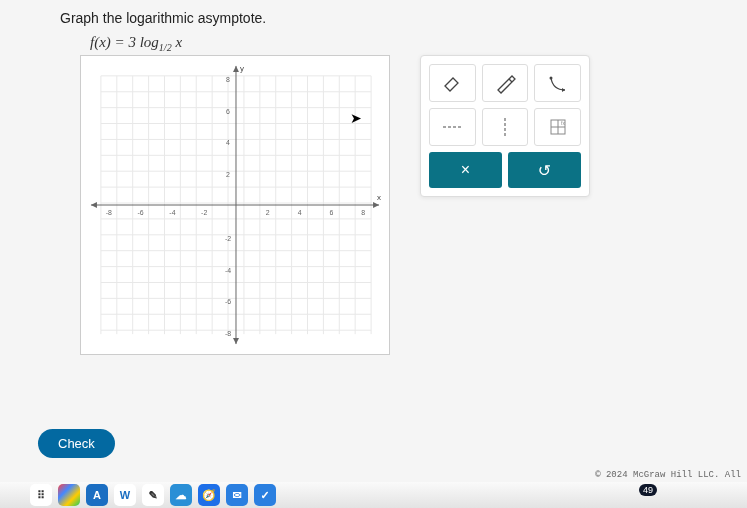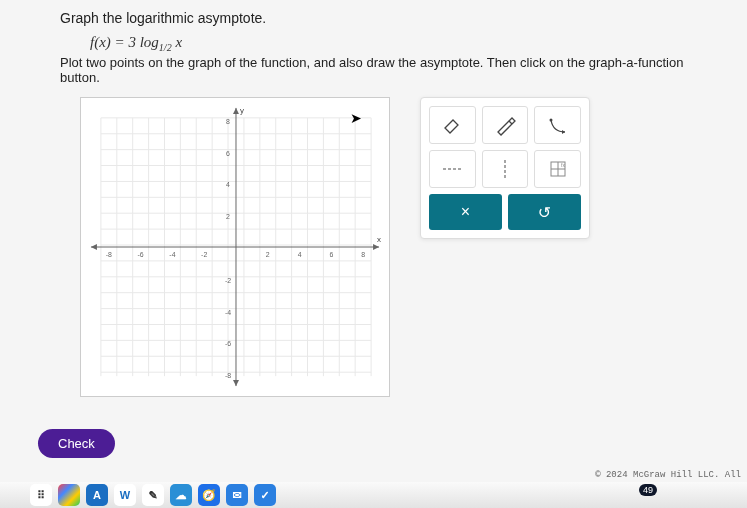--- a/index.html
+++ b/index.html
@@ -89,21 +89,21 @@
       display: flex;
       align-items: center;
       justify-content: center;
       cursor: pointer;
       font-size: 16px;
     }
     .check-btn {
       position: absolute;
       left: 38px;
       bottom: 50px;
-      background: #4c1d95;
+      background: #0369a1;
       color: #fff;
       border: none;
       border-radius: 16px;
       padding: 7px 20px;
       font-size: 13px;
       cursor: pointer;
     }
     .footer {
       position: absolute;
       bottom: 28px;
@@ -155,21 +155,20 @@
     }
   </style>
 </head>
 <body>
 
 <div class="content">
   <div class="problem-title">Graph the logarithmic asymptote.</div>
   <div class="formula">
     <span>f(x) = 3 log</span><span class="sub">1/2</span><span> x</span>
   </div>
-  <div class="instructions">Plot two points on the graph of the function, and also draw the asymptote. Then click on the graph-a-function button.</div>
 
   <div class="work-area">
     <div class="graph-panel">
       <svg viewBox="0 0 310 300">
         <g stroke="#e8e8e8" stroke-width="1">
           <line x1="20" y1="20" x2="20" y2="280"></line>
             <line x1="36" y1="20" x2="36" y2="280"></line>
           <line x1="52" y1="20" x2="52" y2="280"></line>
             <line x1="68" y1="20" x2="68" y2="280"></line>
           <line x1="84" y1="20" x2="84" y2="280"></line>

